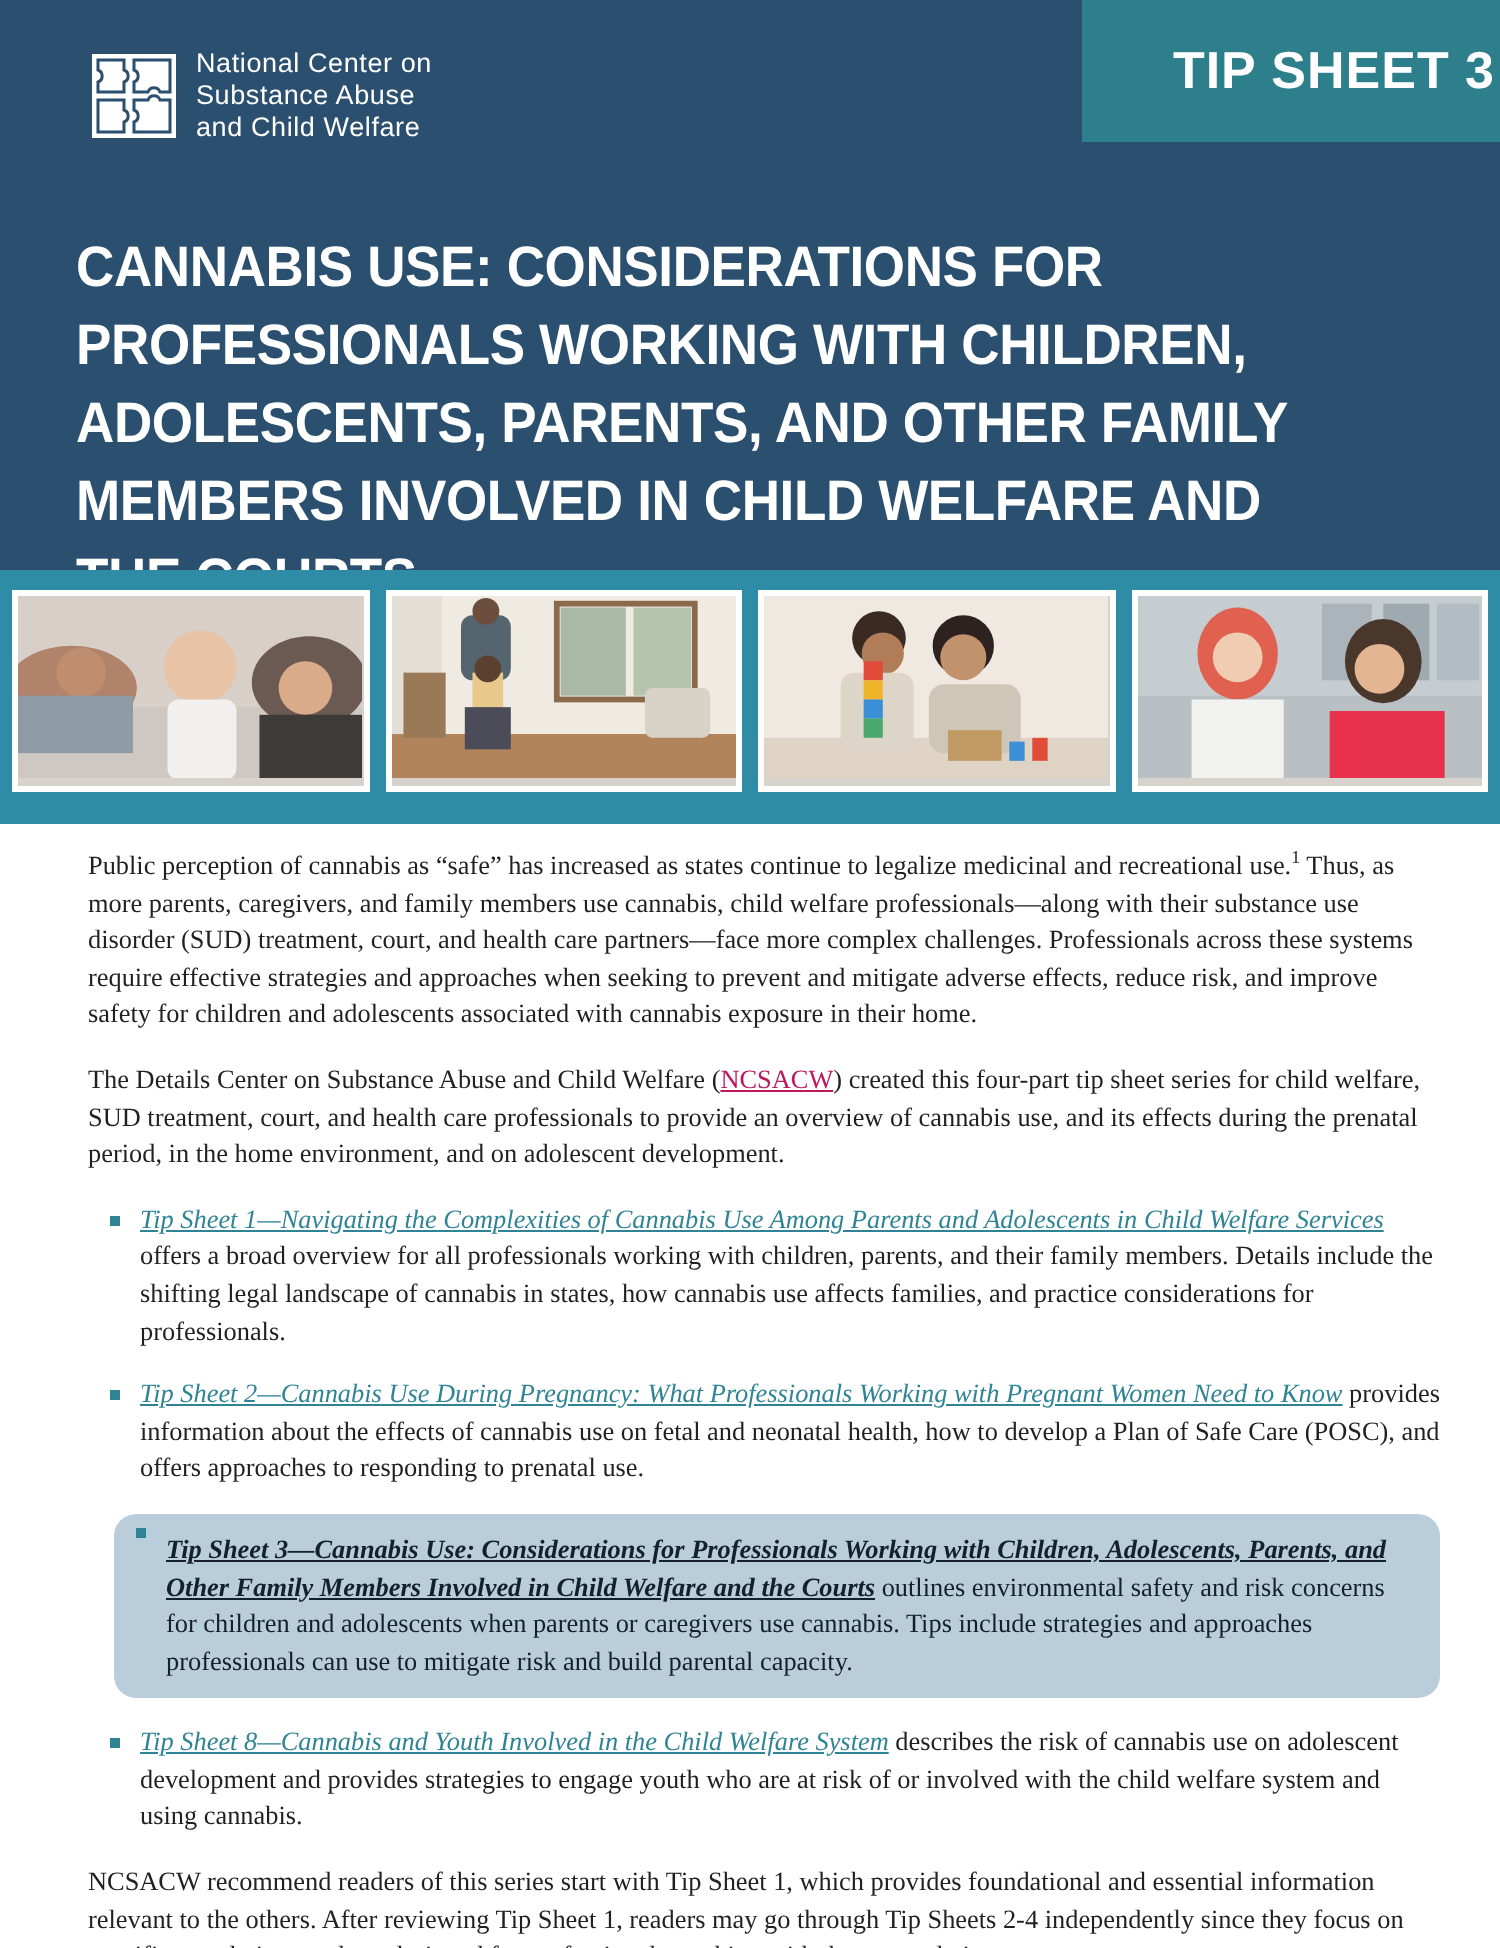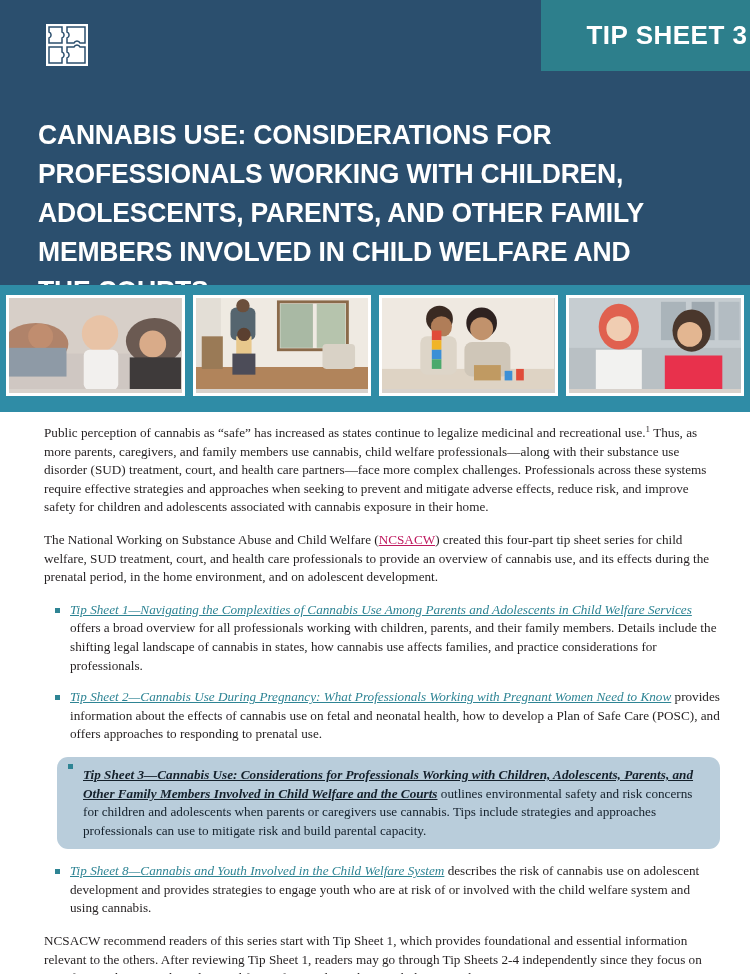--- a/index.html
+++ b/index.html
@@ -181,20 +181,23 @@
       <svg viewBox="0 0 42 42" width="42" height="42" aria-hidden="true">
         <rect x="0" y="0" width="42" height="42" fill="#ffffff"></rect>
         <g fill="none" stroke="#2b4f6e" stroke-width="1.5">
           <path d="M3 3 h13 v5 a3.2 3.2 0 0 1 0 6 v5 H3 v-5 a3.2 3.2 0 0 0 0 -6 z"></path>
           <path d="M21 3 h18 v16 h-5 a3.2 3.2 0 0 0 -6 0 h-7 v-5 a3.2 3.2 0 0 0 0 -6 z"></path>
           <path d="M3 23 h13 v5 a3.2 3.2 0 0 1 0 6 v5 H3 z"></path>
           <path d="M21 23 h7 a3.2 3.2 0 0 1 6 0 h5 v16 H21 v-5 a3.2 3.2 0 0 0 0 -6 z"></path>
         </g>
       </svg>
     </span>
+    <span class="logo-text">National Center on
+Substance Abuse
+and Child Welfare</span>
   </div>
 
   <h1 class="doc-title">CANNABIS USE: CONSIDERATIONS FOR PROFESSIONALS WORKING WITH CHILDREN, ADOLESCENTS, PARENTS, AND OTHER FAMILY MEMBERS INVOLVED IN CHILD WELFARE AND THE COURTS</h1>
 </div>
 
 <div class="photo-band">
   <div class="photo">
     <svg class="photo-inner" viewBox="0 0 180 95" preserveAspectRatio="xMidYMid slice" aria-hidden="true">
       <rect width="180" height="95" fill="#d7cfc8"></rect>
       <rect y="58" width="180" height="37" fill="#cfc7c2"></rect>
@@ -259,21 +262,21 @@
       <circle cx="126" cy="38" r="13" fill="#e3b691"></circle>
       <rect x="100" y="60" width="60" height="35" fill="#e8314c"></rect>
     </svg>
   </div>
 </div>
 
 <div class="content">
 
   <p class="para"><span>Public perception of cannabis as “safe” has increased as states continue to legalize medicinal and recreational use.</span><sup class="fn">1</sup><span> Thus, as more parents, caregivers, and family members use cannabis, child welfare professionals—along with their substance use disorder (SUD) treatment, court, and health care partners—face more complex challenges. Professionals across these systems require effective strategies and approaches when seeking to prevent and mitigate adverse effects, reduce risk, and improve safety for children and adolescents associated with cannabis exposure in their home.</span></p>
 
-  <p class="para"><span>The National Working on Substance Abuse and Child Welfare (</span><a class="teal-link" href="#">NCSACW</a><span>) created this four-part tip sheet series for child welfare, SUD treatment, court, and health care professionals to provide an overview of cannabis use, and its effects during the prenatal period, in the home environment, and on adolescent development.</span></p>
+  <p class="para"><span>The Details Center on Substance Abuse and Child Welfare (</span><a class="teal-link" href="#">NCSACW</a><span>) created this four-part tip sheet series for child welfare, SUD treatment, court, and health care professionals to provide an overview of cannabis use, and its effects during the prenatal period, in the home environment, and on adolescent development.</span></p>
 
   <ul class="tips">
 
     <li>
       <span class="bullet"></span>
       <p class="list-item"><a class="tip-link" href="#">Tip Sheet 1—Navigating the Complexities of Cannabis Use Among Parents and Adolescents in Child Welfare Services</a><span> offers a broad overview for all professionals working with children, parents, and their family members. Details include the shifting legal landscape of cannabis in states, how cannabis use affects families, and practice considerations for professionals.</span></p>
     </li>
 
     <li>
       <span class="bullet"></span>

